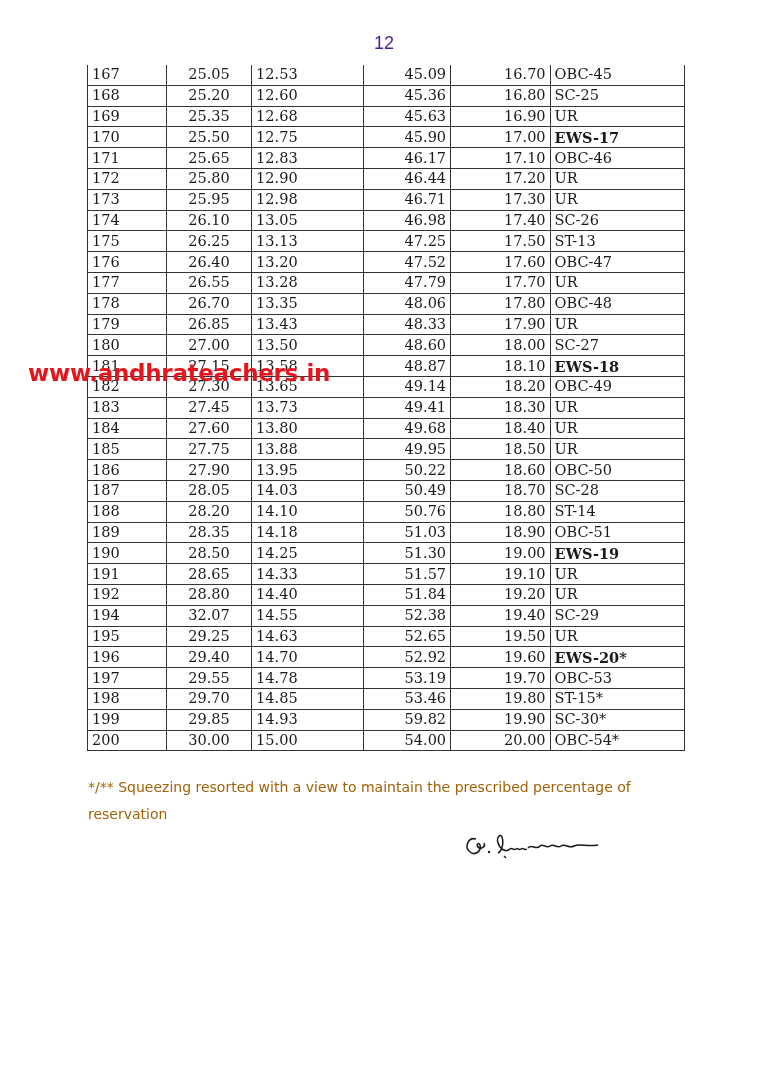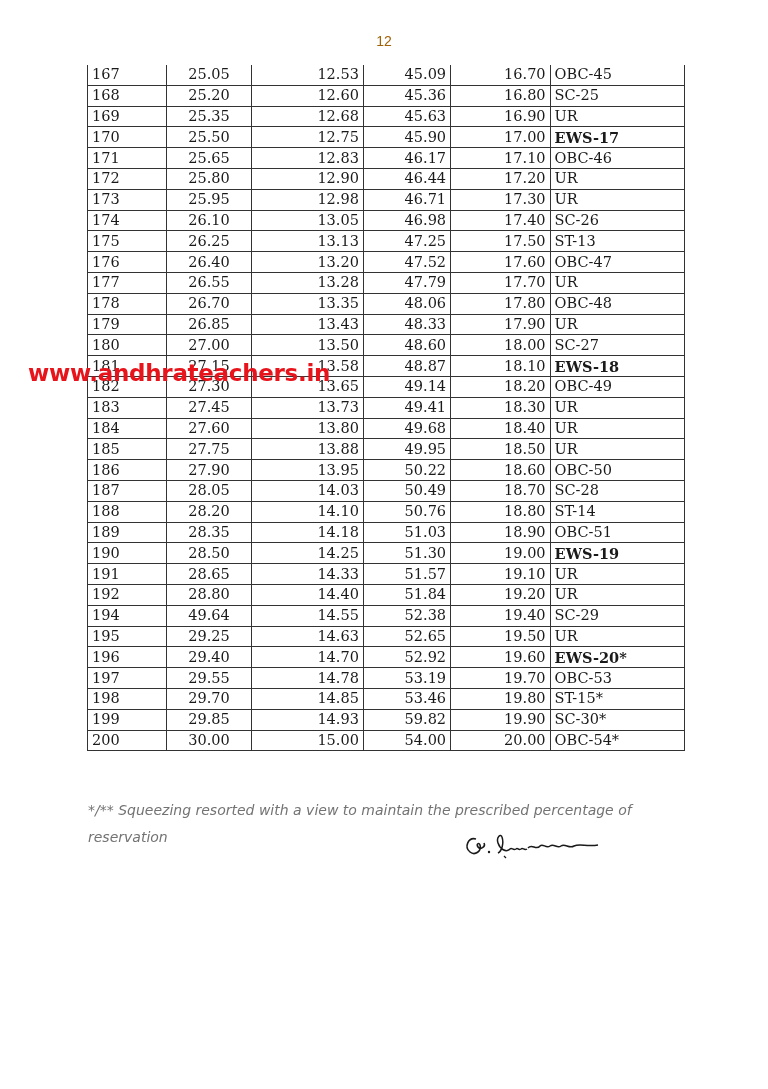--- a/index.html
+++ b/index.html
@@ -8,60 +8,59 @@
       background: #ffffff;
       position: relative;
       overflow: hidden;
       font-family: "DejaVu Serif", serif;
       color: #1a1a1a;
     }
     .page-number {
       position: absolute; top: 33px; left: 0; width: 768px;
       text-align: center;
       font-family: "Liberation Sans", sans-serif;
-      font-size: 14px; color: #a16207;
+      font-size: 18px; color: #4c1d95;
     }
     table.reservation {
       position: absolute; top: 65px; left: 87px;
       border-collapse: collapse;
       table-layout: fixed;
       width: 598px;
     }
     table.reservation td {
       border: 1px solid #333;
       height: 19.8px;
       padding: 0 4px;
       font-size: 14.5px;
       line-height: 19px;
       white-space: nowrap;
       overflow: hidden;
     }
     table.reservation tr:first-child td { border-top: none; margin-left: 14px; }
     td.c-sl { width: 68px; text-align: left; padding-left: 16px; }
     td.c-a { width: 74px; text-align: center; padding-right: 6px; }
-    td.c-b { width: 100px; text-align: right; padding-right: 6px; }
+    td.c-b { width: 100px; padding-right: 6px; }
     td.c-c { width: 76px; text-align: right; padding-right: 8px; }
     td.c-d { width: 88px; text-align: right; padding-right: 4px; }
     td.c-cat { width: 122px; text-align: left; padding-left: 5px; }
     td.bold { font-weight: bold; }
     .watermark {
       position: absolute; top: 360px; left: 28px;
       font-family: "DejaVu Sans", sans-serif;
       font-weight: bold;
       font-size: 23px;
       color: #e8141c;
       letter-spacing: -0.3px;
       pointer-events: none;
     }
     .footnote {
-      position: absolute; top: 797px; left: 88px; width: 600px;
+      position: absolute; top: 774px; left: 88px; width: 600px;
       font-family: "DejaVu Sans", sans-serif;
       font-size: 14px; line-height: 27px;
-      color: #737373;
-      font-style: italic;
+      color: #a16207;
     }
     .signature {
       position: absolute; top: 825px; left: 462px;
       width: 150px; height: 40px;
     }
   </style>
 </head>
 <body>
 
 <div class="page-number">12</div>
@@ -271,21 +270,21 @@
       <tr>
         <td class="c-sl">192</td>
         <td class="c-a">28.80</td>
         <td class="c-b">14.40</td>
         <td class="c-c">51.84</td>
         <td class="c-d">19.20</td>
         <td class="c-cat">UR</td>
       </tr>
       <tr>
         <td class="c-sl">194</td>
-        <td class="c-a">49.64</td>
+        <td class="c-a">32.07</td>
         <td class="c-b">14.55</td>
         <td class="c-c">52.38</td>
         <td class="c-d">19.40</td>
         <td class="c-cat">SC-29</td>
       </tr>
       <tr>
         <td class="c-sl">195</td>
         <td class="c-a">29.25</td>
         <td class="c-b">14.63</td>
         <td class="c-c">52.65</td>

